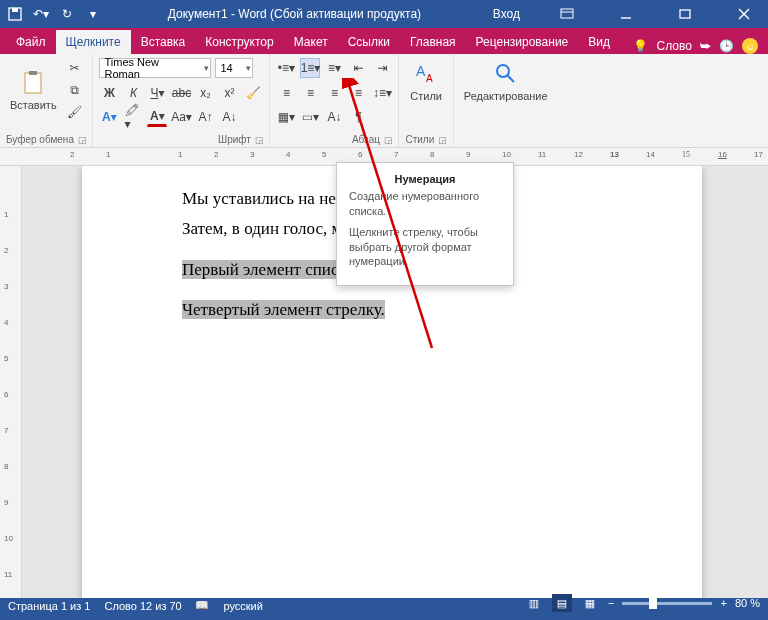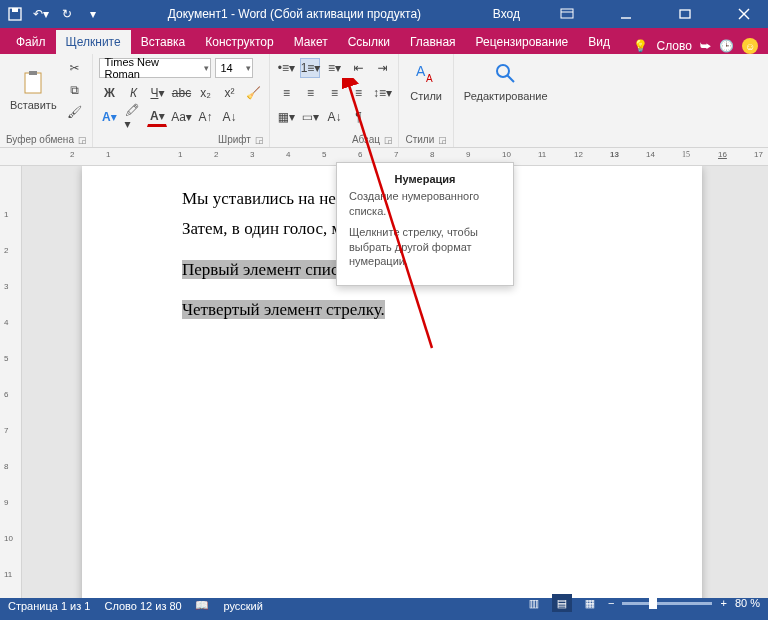--- a/index.html
+++ b/index.html
@@ -276,21 +276,21 @@
   <defs>
       <marker id="ah" markerWidth="8" markerHeight="8" refX="2" refY="4" orient="auto">
         <path d="M0,0 L8,4 L0,8 Z" fill="#d40000"></path>
       </marker>
     </defs>
   <line x1="90" y1="270" x2="6" y2="4" stroke="#d40000" stroke-width="2.5" marker-end="url(#ah)"></line>
 </svg>
 
 <div class="statusbar">
   <span>Страница 1 из 1</span>
-  <span>Слово 12 из 80</span>
+  <span>Слово 12 из 70</span>
   <span>📖</span>
   <span>русский</span>
   <div class="sb-right">
     <div class="view-btn">▥</div>
     <div class="view-btn" style="background:#1e3f73;">▤</div>
     <div class="view-btn">▦</div>
     <span>−</span>
     <div class="zoom-slider"></div>
     <span>+</span>
     <span>80 %</span>

